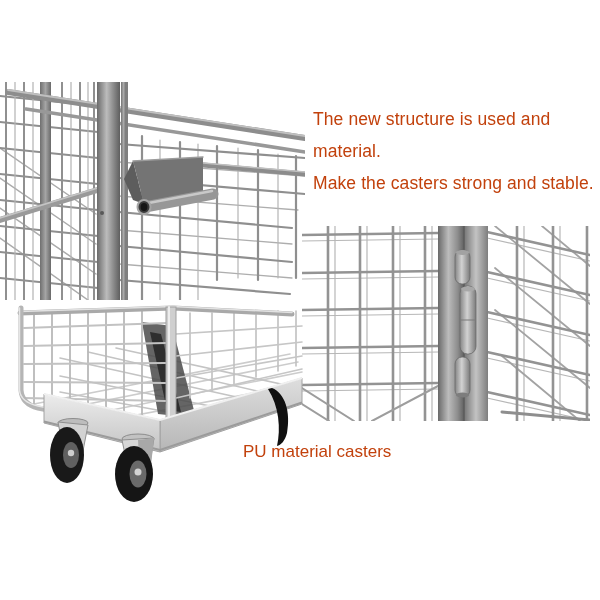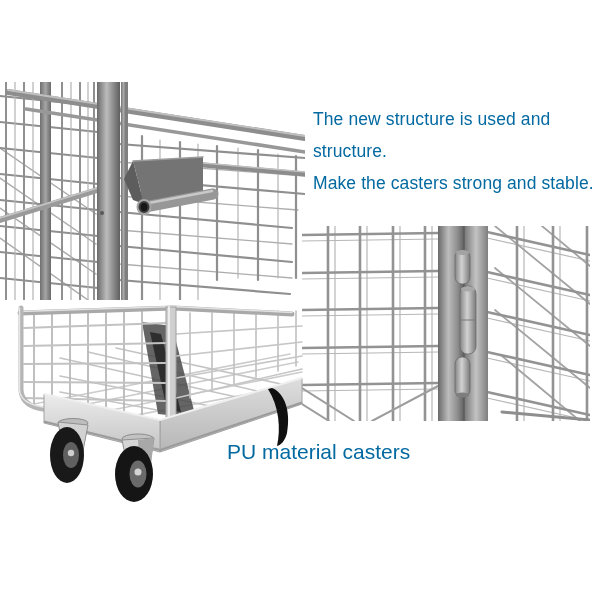--- a/index.html
+++ b/index.html
@@ -1,32 +1,32 @@
 <!DOCTYPE html>
 <html><head>
 <meta charset="utf-8">
 <style>
   * { margin:0; padding:0; box-sizing:border-box; }
   html,body { background:#ffffff; }
   .canvas {
     position:relative; width:600px; height:592px; background:#ffffff;
-    overflow:hidden; font-family:"Liberation Sans", sans-serif; color:#0369a1;
+    overflow:hidden; font-family:"Liberation Sans", sans-serif; color:#c2410c;
   }
   .photo { position:absolute; display:block; }
   .photo-cage    { left:0;     top:82px;  width:305px; height:218px; }
   .photo-hinge   { left:302px; top:226px; width:288px; height:195px; }
   .photo-casters { left:0;     top:292px; width:312px; height:240px; }
   .note-structure {
     position:absolute; left:313px; top:103px; width:287px;
     font-size:17.5px; line-height:32px; letter-spacing:0.1px;
   }
   .note-structure div { white-space:nowrap; }
   .note-casters {
-    position:absolute; left:227px; top:440px;
-    font-size:21px; line-height:24px; white-space:nowrap;
+    position:absolute; left:243px; top:440px;
+    font-size:17px; line-height:24px; white-space:nowrap;
   }
 </style>
 </head>
 <body>
 
 <div class="canvas">
 
   <svg class="photo photo-cage" viewBox="0 0 305 218" xmlns="http://www.w3.org/2000/svg">
     <defs>
       <linearGradient id="p1tube" x1="0" y1="0" x2="1" y2="0">
@@ -77,21 +77,21 @@
       <path d="M133,79 L203,75" stroke="#9c9c9c" stroke-width="1.5"></path>
       <path d="M145,125 L213,112" stroke="#979797" stroke-width="11"></path>
       <path d="M146,121.5 L212,109" stroke="#c9c9c9" stroke-width="2.5"></path>
       <ellipse cx="144" cy="125" rx="6.5" ry="7" fill="#3a3a3a" stroke="#a5a5a5" stroke-width="2"></ellipse>
       <ellipse cx="144" cy="125" rx="3.4" ry="4" fill="#161616"></ellipse>
     </g>
   </svg>
 
   <div class="note-structure">
     <div>The new structure is used and</div>
-    <div>structure.</div>
+    <div>material.</div>
     <div>Make the casters strong and stable.</div>
   </div>
 
   <svg class="photo photo-hinge" viewBox="0 0 288 195" xmlns="http://www.w3.org/2000/svg">
     <defs>
       <linearGradient id="p2tubeL" x1="0" y1="0" x2="1" y2="0">
         <stop offset="0" stop-color="#696969"></stop>
           <stop offset="0.4" stop-color="#bcbcbc"></stop>
         <stop offset="0.75" stop-color="#8e8e8e"></stop>
           <stop offset="1" stop-color="#616161"></stop>

